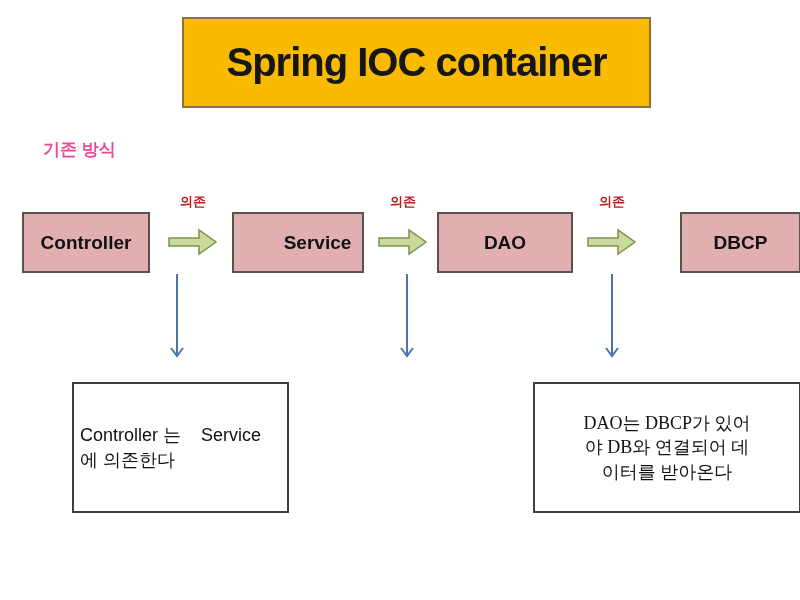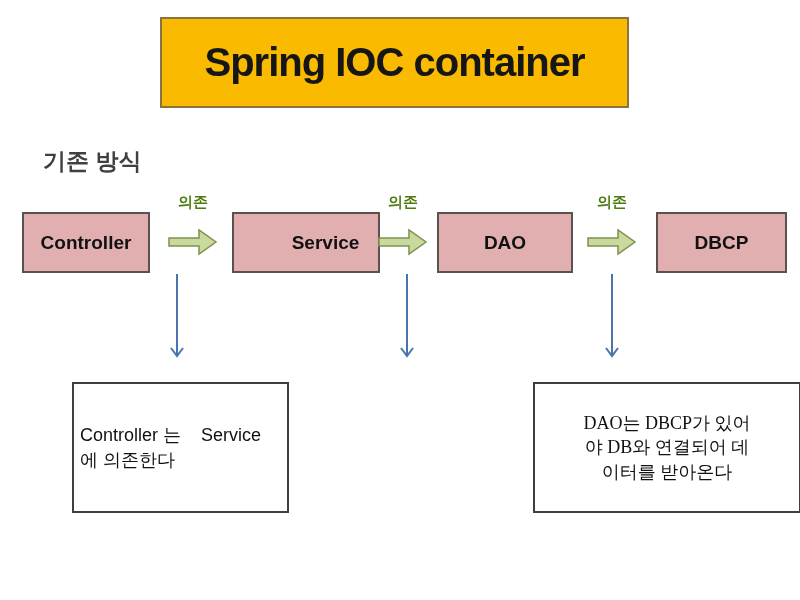--- a/index.html
+++ b/index.html
@@ -6,68 +6,68 @@
   .slide {
     position: relative;
     width: 800px;
     height: 600px;
     background: #ffffff;
     font-family: "Liberation Sans", sans-serif;
     overflow: hidden;
   }
   .title-box {
     position: absolute;
-    left: 160px; top: 17px;
+    left: 182px; top: 17px;
     width: 469px; height: 91px;
     background: #F9BA00;
     border: 2px solid #8A7340;
     box-sizing: border-box;
     display: flex;
     align-items: center;
     justify-content: center;
   }
   .title-text {
     font-size: 40px;
     font-weight: bold;
     color: #161616;
     letter-spacing: -1px;
   }
   .section-label {
     position: absolute;
-    left: 43px; top: 146px;
-    font-size: 23px;
+    left: 43px; top: 138px;
+    font-size: 17px;
     font-weight: bold;
-    color: #404040;
+    color: #ec4899;
   }
   .node {
     position: absolute;
     top: 212px; height: 61px;
     background: #E2AFB1;
     border: 2px solid #5B5250;
     box-sizing: border-box;
     display: flex;
     align-items: center;
     justify-content: center;
     font-size: 19px;
     font-weight: bold;
     color: #111111;
   }
   .node-controller { left: 22px;  width: 128px; }
-  .node-service    { left: 232px; width: 148px; padding-left: 39px; }
+  .node-service    { left: 232px; width: 132px; padding-left: 39px; }
   .node-dao        { left: 437px; width: 136px; }
-  .node-dbcp       { left: 656px; width: 131px; }
+  .node-dbcp       { left: 680px; width: 121px; }
 
   .dep-label {
     position: absolute;
     top: 193px;
     width: 50px;
     text-align: center;
-    font-size: 15px;
+    font-size: 13px;
     font-weight: bold;
-    color: #4d7c0f;
+    color: #b91c1c;
   }
   .dep-1 { left: 168px; }
   .dep-2 { left: 378px; }
   .dep-3 { left: 587px; }
 
   .green-arrow {
     position: absolute;
     top: 227px;
     width: 50px; height: 30px;
   }

